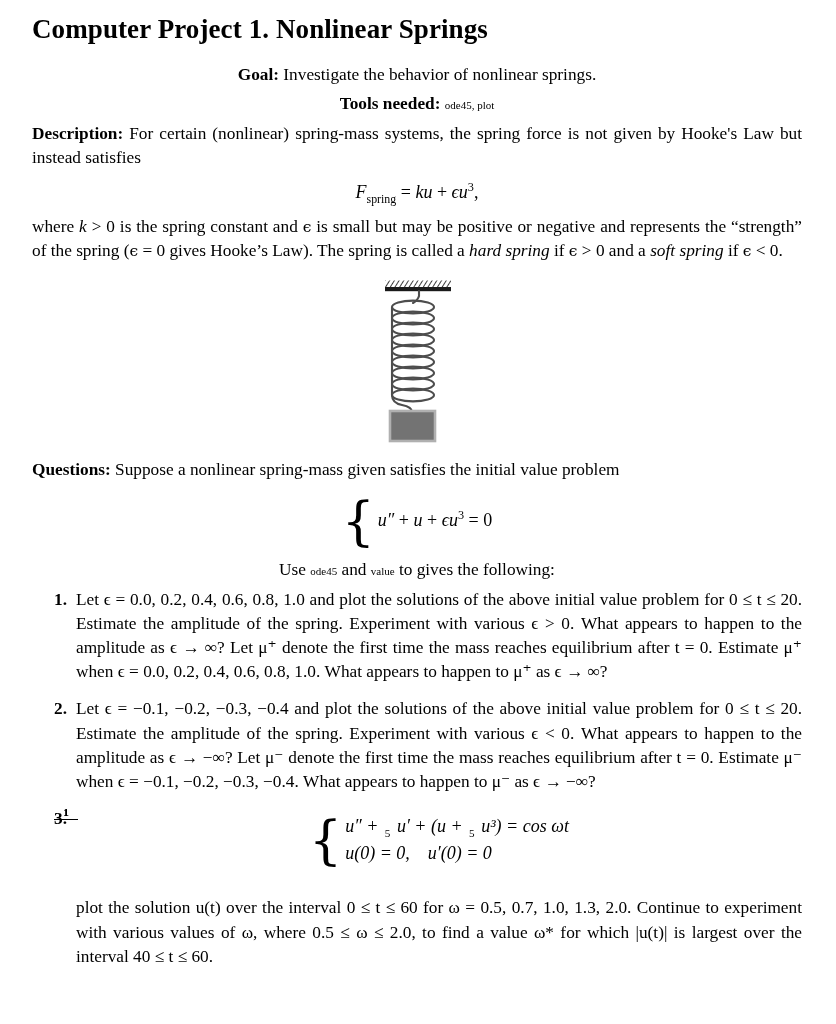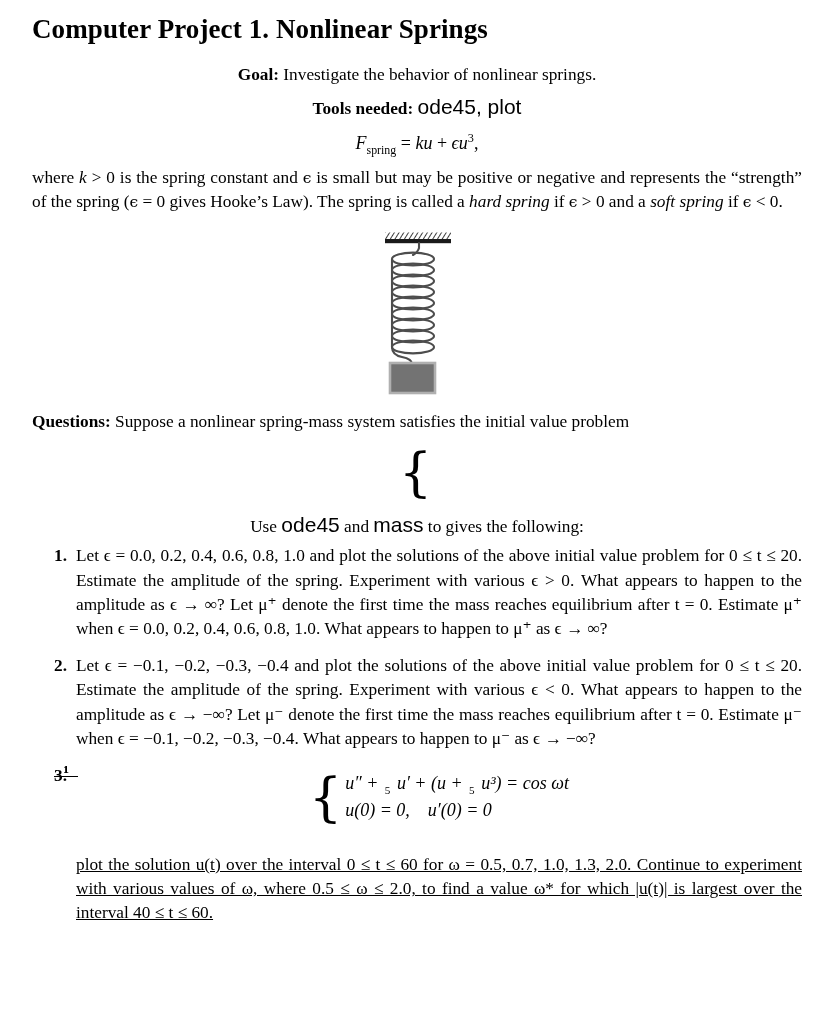--- a/index.html
+++ b/index.html
@@ -31,22 +31,22 @@
   .para {
     font-size: 17.3px;
     line-height: 1.41;
     margin: 0 0 5px 0;
     text-align: justify;
     text-justify: inter-word;
   }
   .para.nojust { text-align: center; }
   .lbl { font-weight: bold; }
   .mono {
-    font-family: Liberation Sans, sans-serif;
-    font-size: 21px;
+    font-family: Liberation Serif, serif;
+    font-size: 11px;
   }
   .mi { font-style: italic; font-family: "Liberation Serif", serif; }
   .it { font-style: italic; }
   .eps { font-style: normal; font-family: "DejaVu Serif", serif; font-size: 15.5px; }
   sup.p { font-size: 0.68em; vertical-align: super; line-height: 0; }
   sub.p { font-size: 0.66em; vertical-align: sub; line-height: 0; }
 
   .eqblock {
     text-align: center;
     font-size: 18px;
@@ -114,40 +114,43 @@
   ol.qlist > li .num {
     position: absolute;
     left: 22px;
     top: 0;
     font-weight: bold;
     width: 22px;
   }
   .sub-para {
     margin-top: 25px;
     text-align: justify;
-    text-decoration: underline;
   }
 </style>
 </head>
 <body>
 
 <div class="page">
 
   <h1 class="title">Computer Project 1.  Nonlinear Springs</h1>
 
   <p class="para nojust">
     <span class="lbl">Goal:</span>
     <span>Investigate the behavior of nonlinear springs.</span>
   </p>
 
   <p class="para nojust">
     <span class="lbl">Tools needed:</span>
     <span class="mono">ode45, plot</span>
   </p>
 
+  <p class="para">
+    <span class="lbl">Description:</span>
+    <span>For certain (nonlinear) spring-mass systems, the spring force is not given by Hooke's Law but instead satisfies</span>
+  </p>
 
   <div class="eqblock">
     <span class="eqline">
       <span class="mi">F</span><sub class="p">spring</sub>
       <span>=</span>
       <span class="mi">ku</span>
       <span>+</span>
       <span class="mi">ϵu</span><sup class="p">3</sup><span>,</span>
     </span>
   </div>
@@ -186,32 +189,40 @@
       </g>
 
       <path d="M 35 116 Q 35 124 45 126 Q 55 128 55 133" fill="none" stroke="#4d4d4d" stroke-width="2.1" stroke-linecap="round"></path>
 
       <rect x="33" y="132" width="45" height="30" fill="#737373" stroke="#b0b0b0" stroke-width="2.6"></rect>
     </svg>
   </div>
 
   <p class="para">
     <span class="lbl">Questions:</span>
-    <span>Suppose a nonlinear spring-mass system satisfies the initial value problem</span>
+    <span>Suppose a nonlinear spring-mass given satisfies the initial value problem</span>
   </p>
 
   <div class="eqblock">
     <span class="sys">
       <span class="brace">{</span>
       <span class="sysrows">
+        <span class="sysrow">
+          <span class="mi">u″</span>
+          <span>+</span>
+          <span class="mi">u</span>
+          <span>+</span>
+          <span class="mi">ϵu</span><sup class="p">3</sup>
+          <span>= 0</span>
+        </span>
       </span>
     </span>
   </div>
 
-  <p class="para nojust"><span>Use </span><span class="mono">ode45</span><span> and </span><span class="mono">mass</span><span> to gives the following:</span></p>
+  <p class="para nojust"><span>Use </span><span class="mono">ode45</span><span> and </span><span class="mono">value</span><span> to gives the following:</span></p>
 
   <ol class="qlist">
     <li>
       <span class="num">1.</span>
       <span>Let ϵ = 0.0, 0.2, 0.4, 0.6, 0.8, 1.0 and plot the solutions of the above initial value problem for 0 ≤ t ≤ 20.  Estimate the amplitude of the spring.  Experiment with various ϵ &gt; 0. What appears to happen to the amplitude as ϵ → ∞?  Let μ⁺ denote the first time the mass reaches equilibrium after t = 0.  Estimate μ⁺ when ϵ = 0.0, 0.2, 0.4, 0.6, 0.8, 1.0. What appears to happen to μ⁺ as ϵ → ∞?</span>
     </li>
     <li>
       <span class="num">2.</span>
       <span>Let ϵ = −0.1, −0.2, −0.3, −0.4 and plot the solutions of the above initial value problem for 0 ≤ t ≤ 20.  Estimate the amplitude of the spring.  Experiment with various ϵ &lt; 0. What appears to happen to the amplitude as ϵ → −∞?  Let μ⁻ denote the first time the mass reaches equilibrium after t = 0.  Estimate μ⁻ when ϵ = −0.1, −0.2, −0.3, −0.4. What appears to happen to μ⁻ as ϵ → −∞?</span>
     </li>

